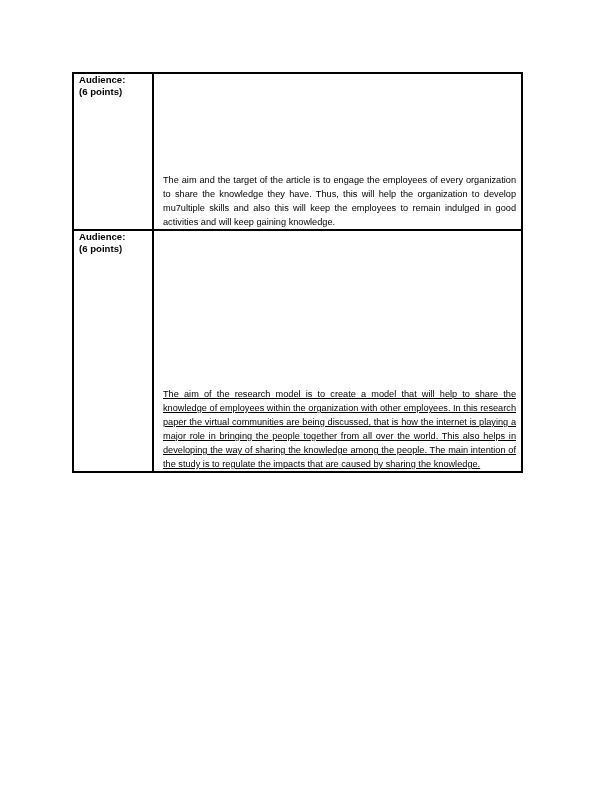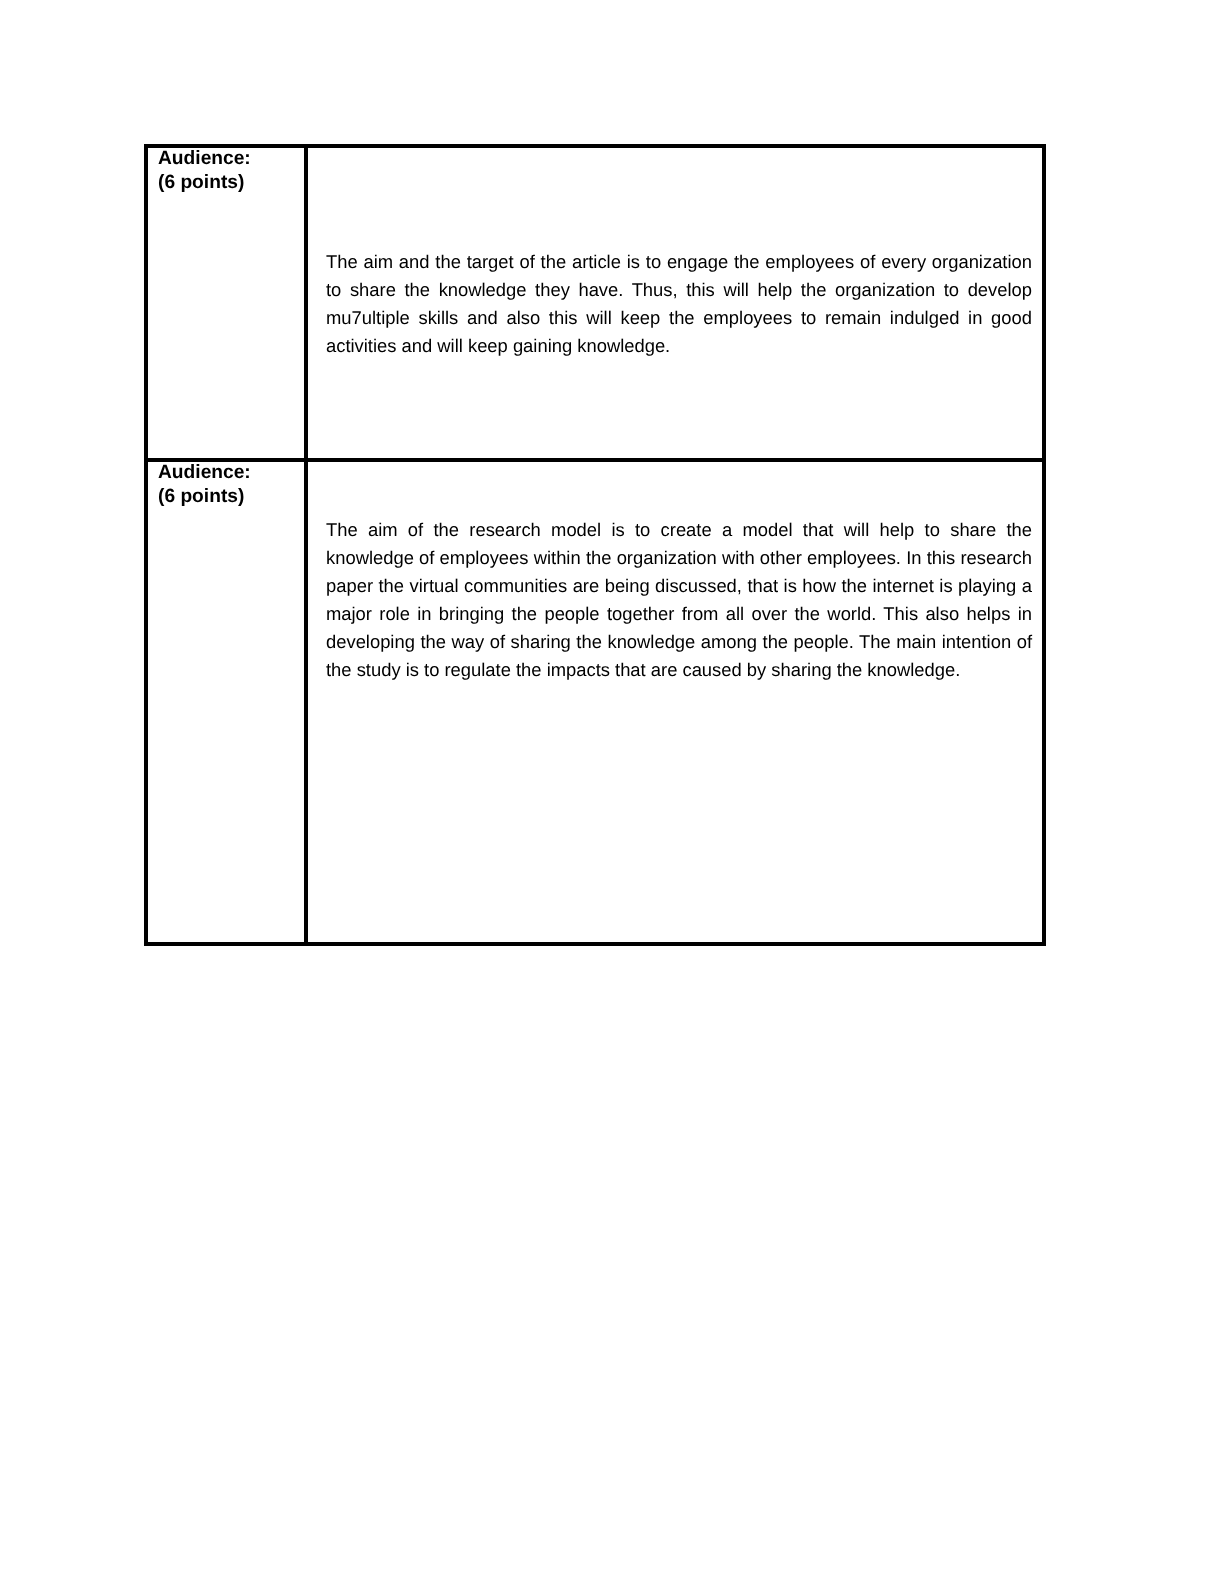--- a/index.html
+++ b/index.html
@@ -10,22 +10,22 @@
     .row { position: absolute; left: 0; width: 447px; box-sizing: border-box; }
     .row1 { top: 0; height: 157px; border-bottom: 2px solid #000; }
     .row2 { top: 157px; height: 240px; }
     .label-cell { position: absolute; left: 0; top: 0; bottom: 0; width: 80px;
                   border-right: 2px solid #000; box-sizing: border-box;
                   display: flex; align-items: flex-start; padding-left: 5px; }
     .label { font-size: 9.6px; font-weight: bold; line-height: 12px; }
     .content-cell { position: absolute; left: 84px; right: 0; top: 0; bottom: 0;
                     display: flex; align-items: center; padding: 0 5px 0 5px; box-sizing: border-box; }
     .content { font-size: 9.2px; line-height: 14px; text-align: justify; width: 100%; }
-    .row1 .content-cell { align-items: center; }
-    .row2 .content-cell { align-items: flex-start; padding-top: 27px; }
+    .row1 .content-cell { align-items: flex-end; }
+    .row2 .content-cell { align-items: flex-end; padding-top: 27px; text-decoration: underline; }
   </style>
 </head>
 <body>
 
 <div class="table">
   <div class="row row1">
     <div class="label-cell">
       <div class="label">
         <div>Audience:</div>
         <div>(6 points)</div>

